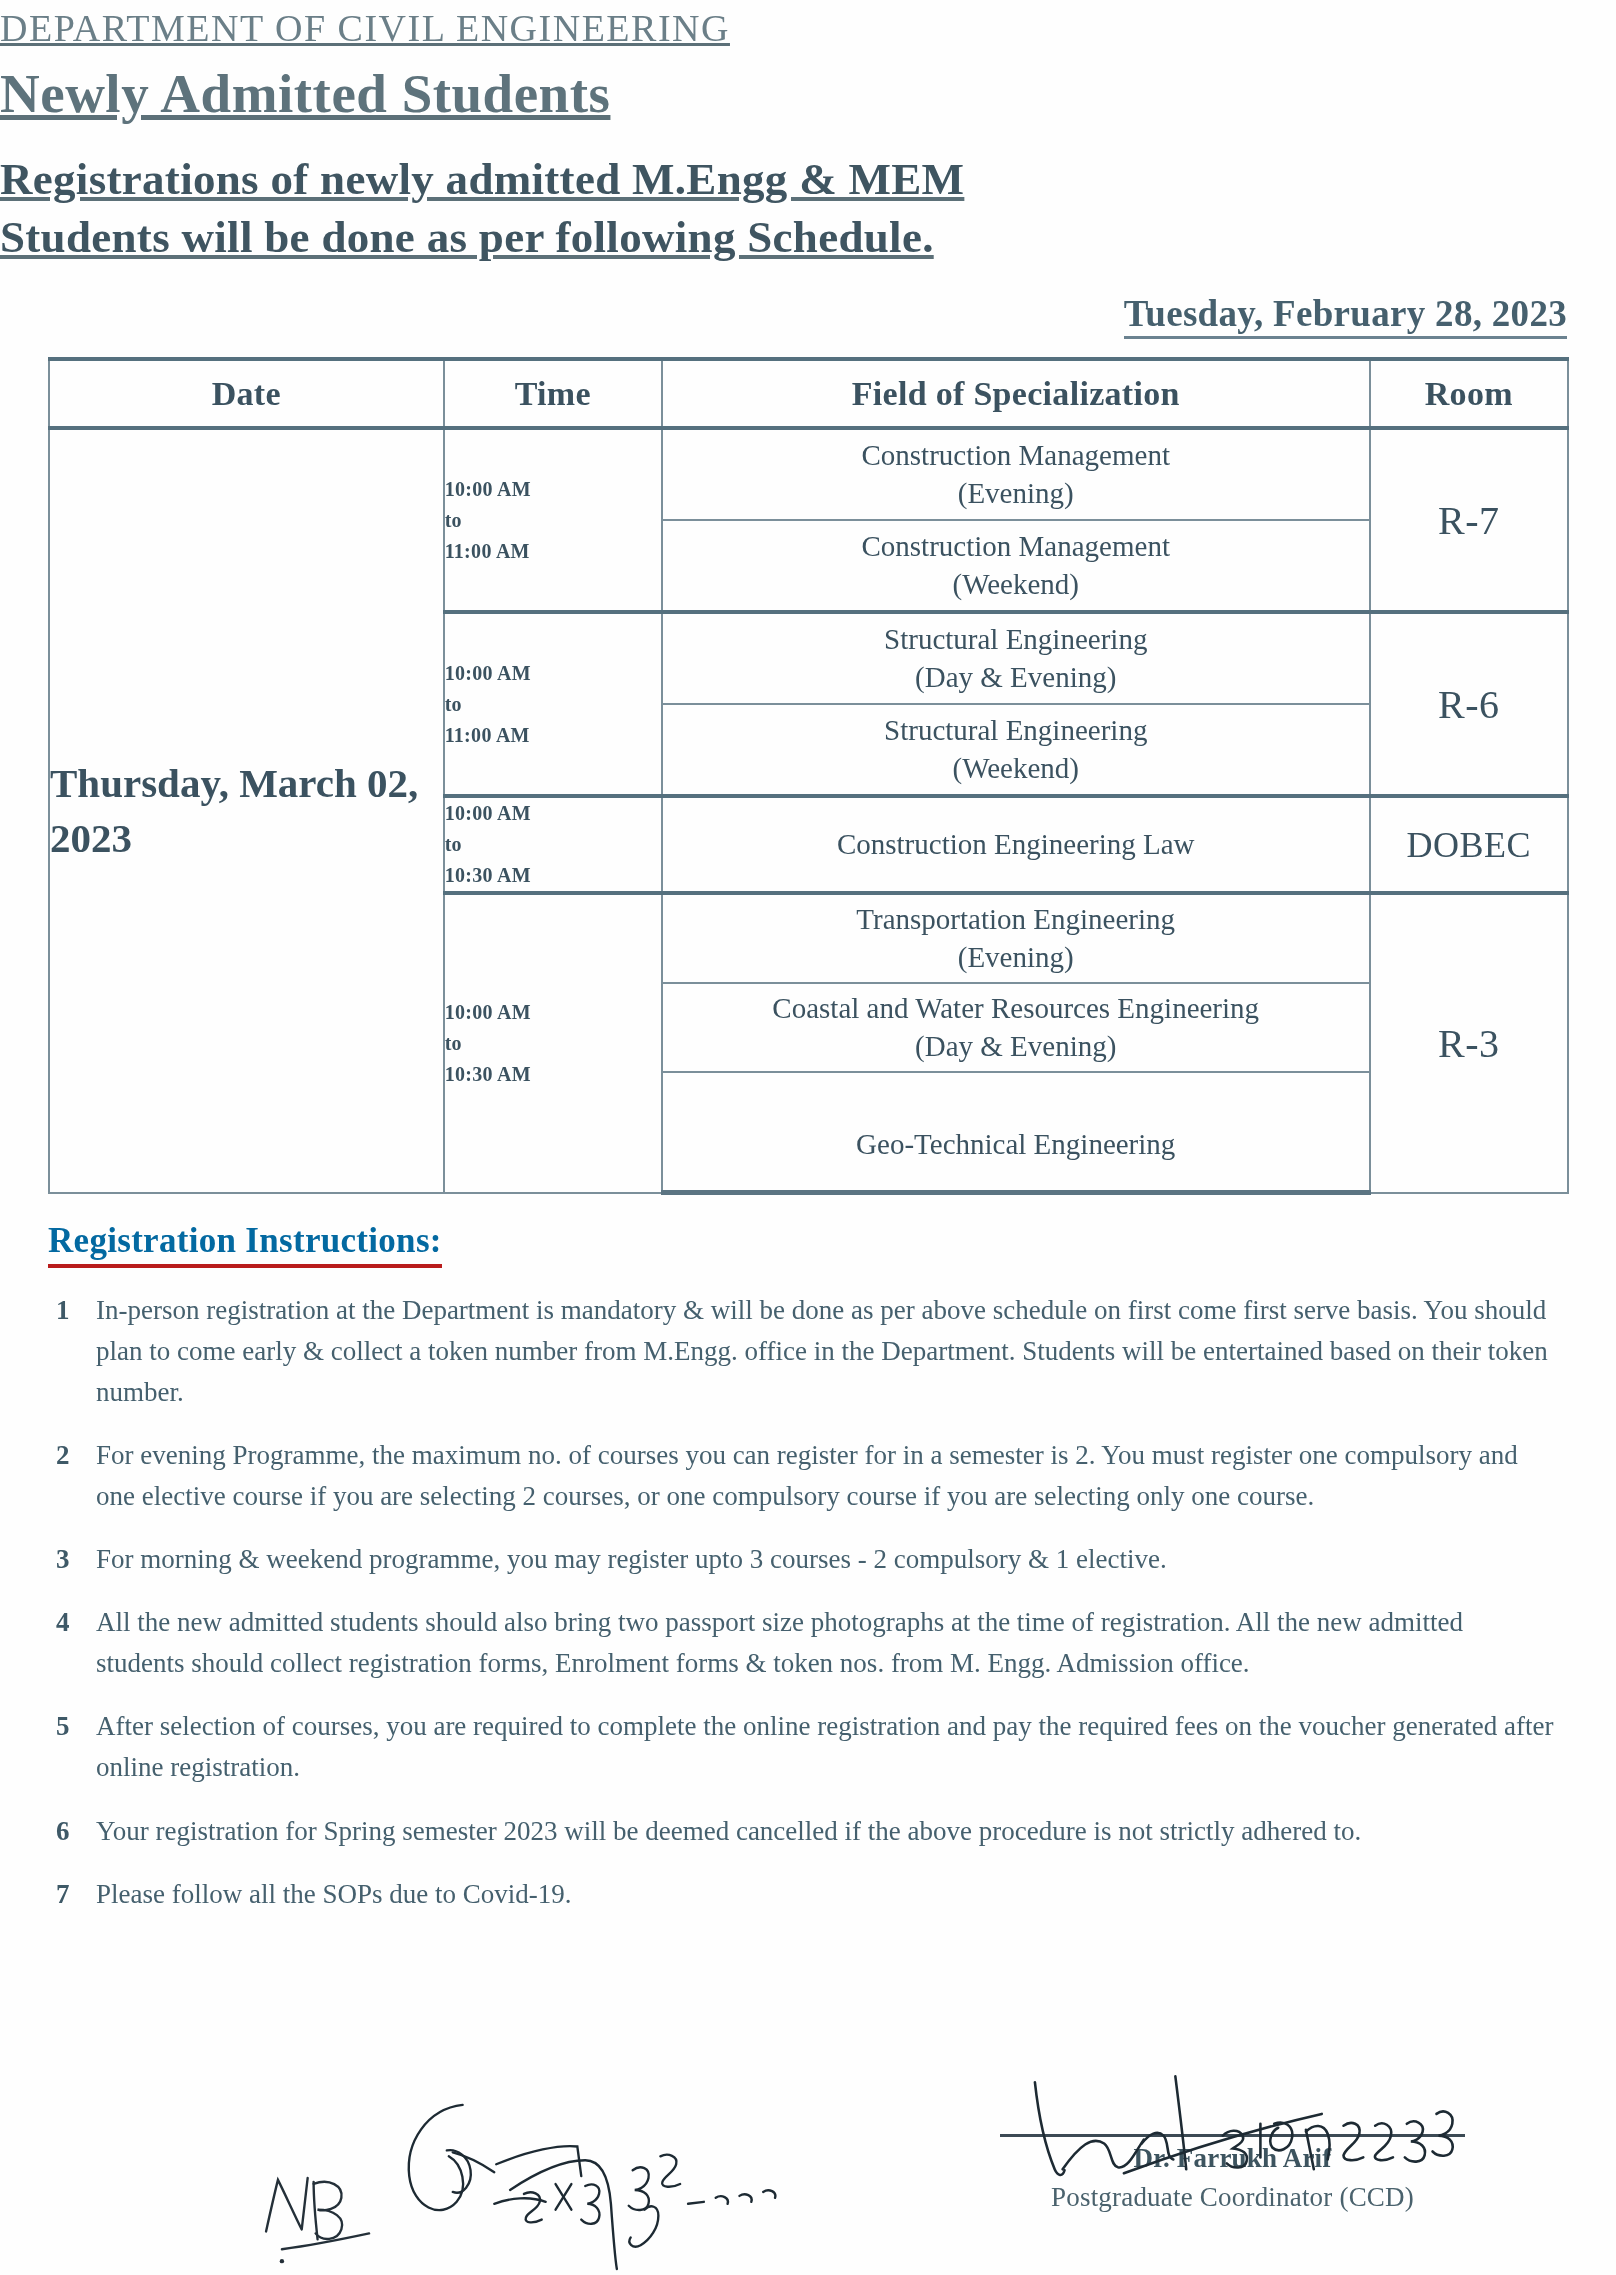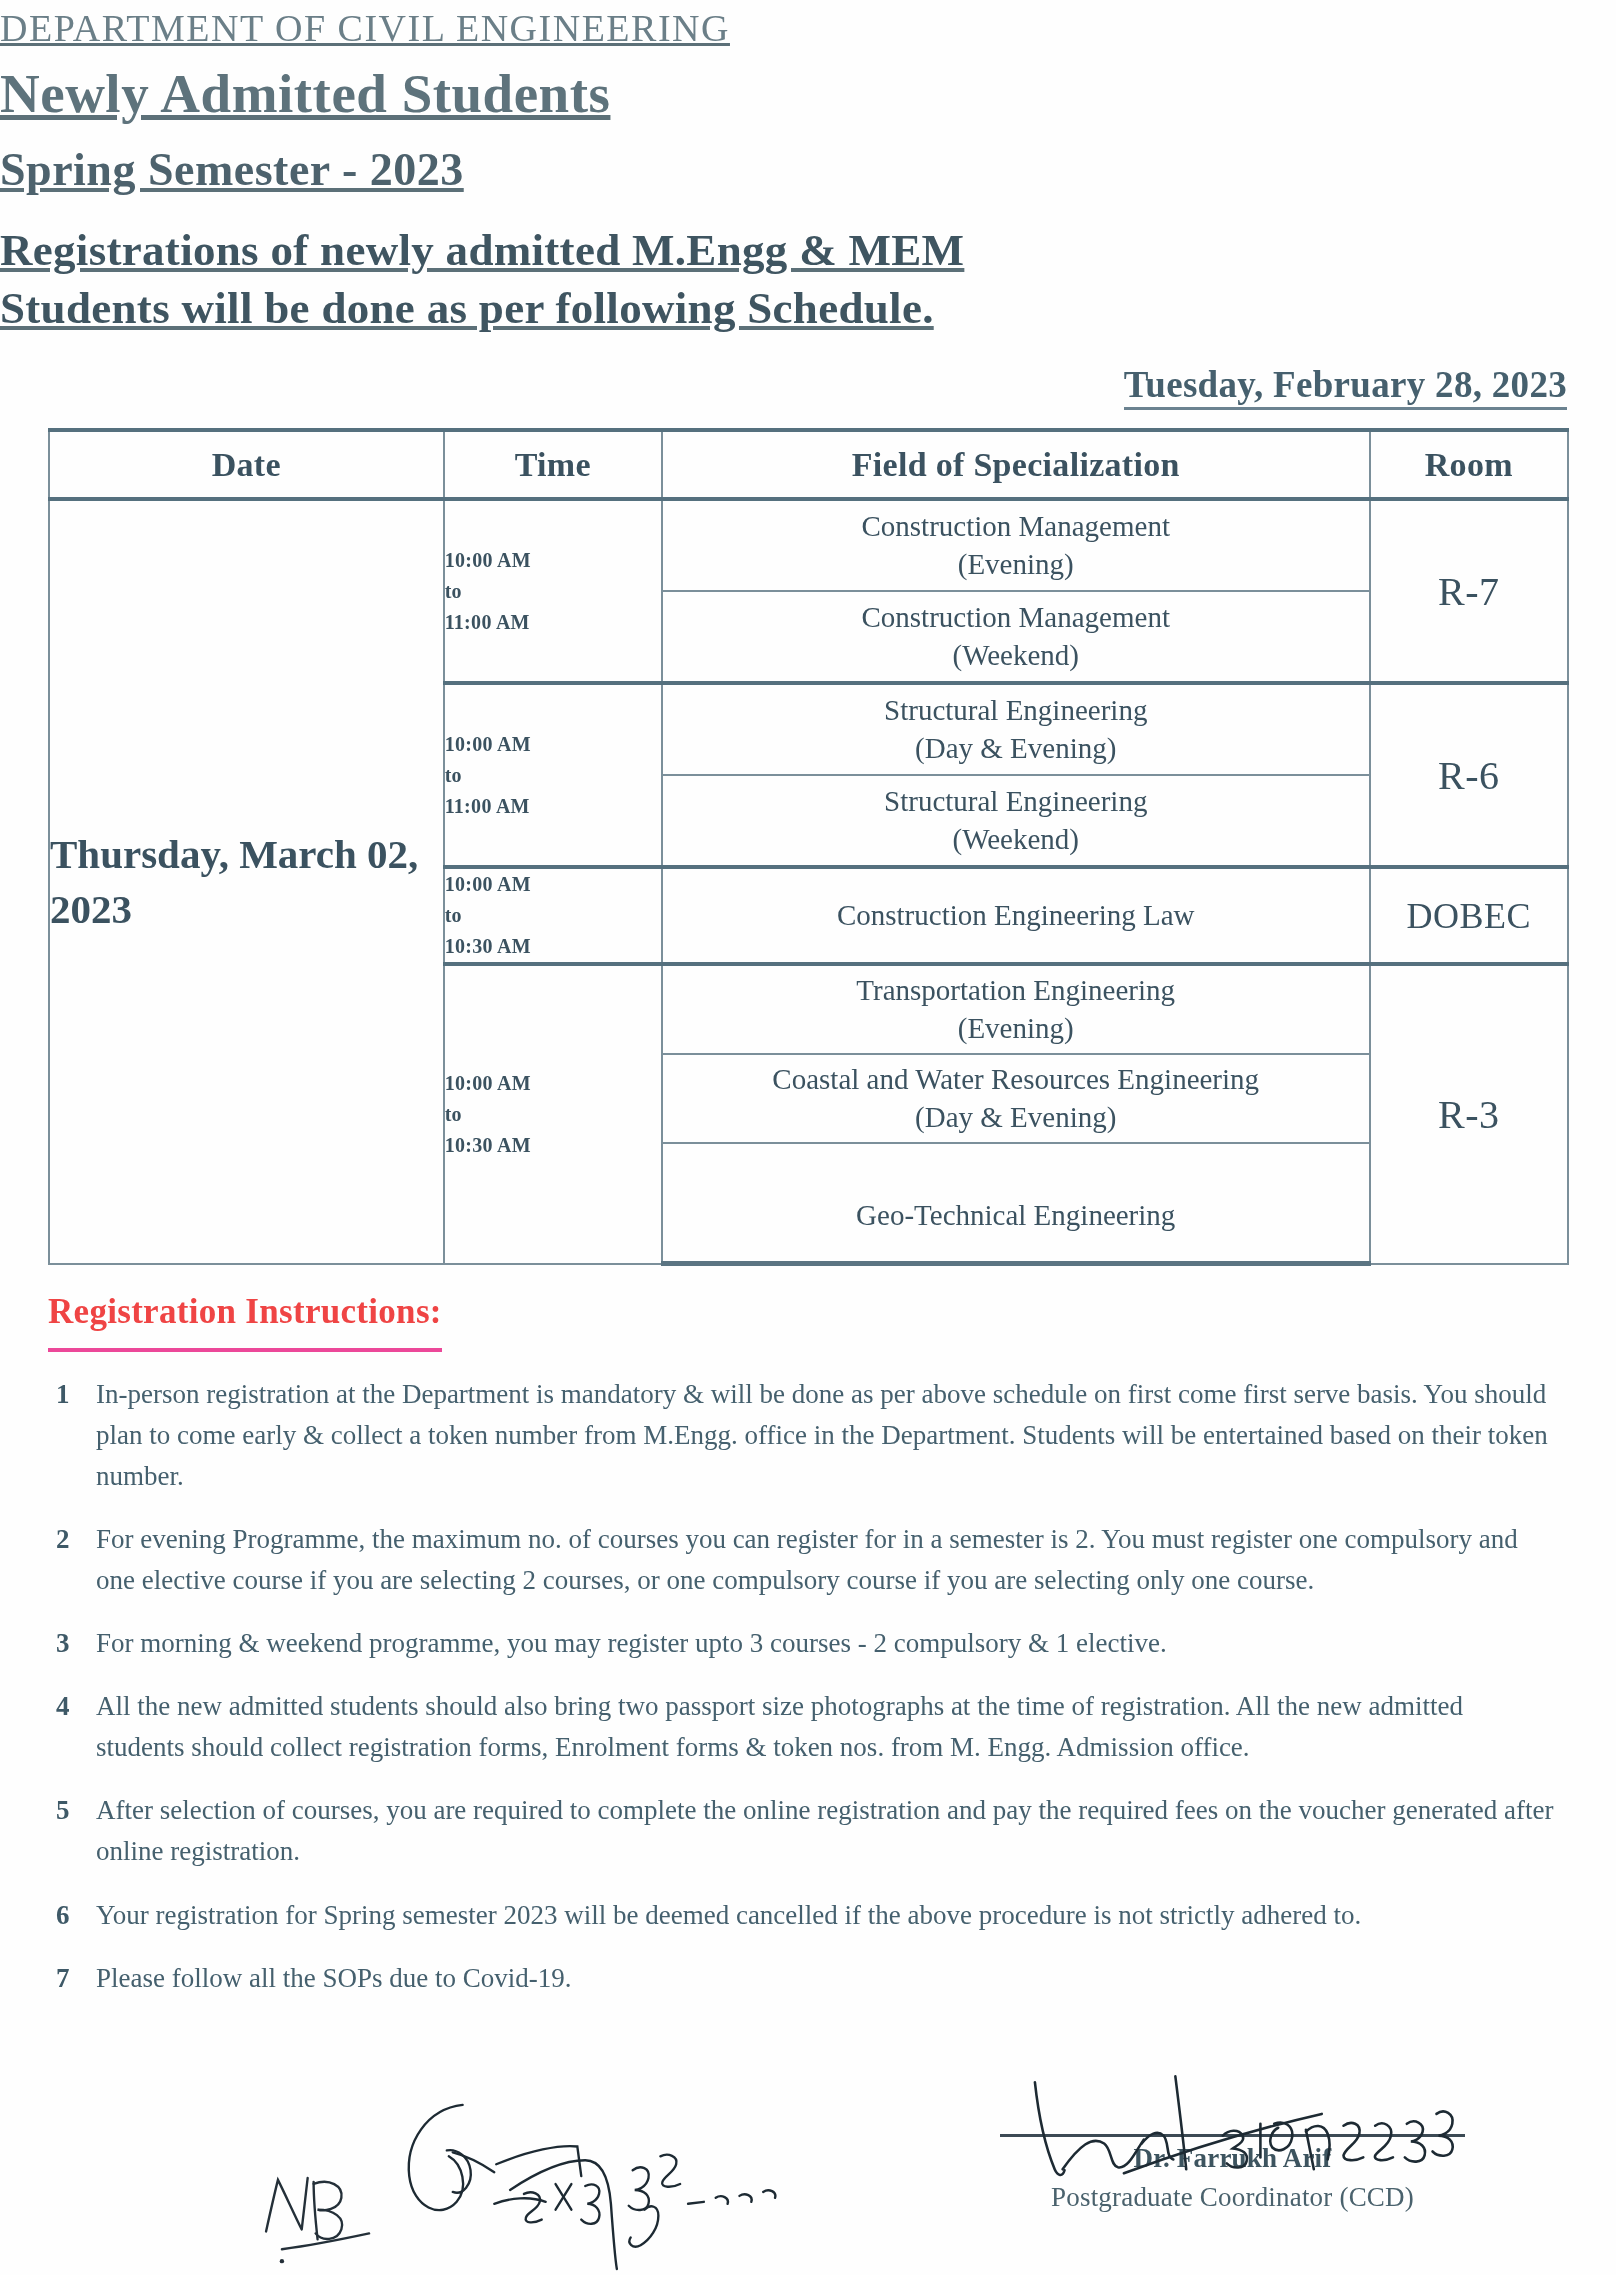--- a/index.html
+++ b/index.html
@@ -133,24 +133,24 @@
   td.cell-room.small { font-size: 36px; text-align: center; }
 
   .grp-top { border-top: 4px solid #55707e !important; }
   .tbl-bottom td { border-bottom: 5px solid #5b7482 !important; }
 
   
   .instr-head {
     margin: 26px 0 0 48px;
     font-size: 35px;
     font-weight: bold;
-    color: #ef4444;
+    color: #0369a1;
     display: inline-block;
-    border-bottom: 4px solid #ec4899;
-    padding-bottom: 16px;
+    border-bottom: 4px solid #b91c1c;
+    padding-bottom: 3px;
     letter-spacing: 0.3px;
   }
   ol.instr {
     list-style: none;
     margin: 22px 59px 0 48px;
     padding: 0;
   }
   ol.instr li {
     position: relative;
     padding-left: 48px;
@@ -202,21 +202,20 @@
   #ink-nb         { left: 252px;  top: 2168px; }
 </style>
 </head>
 <body>
 
 <div class="page">
 
   <div class="hdr">
     <div class="hdr-dept">DEPARTMENT OF CIVIL ENGINEERING</div>
     <div class="hdr-l1">Newly Admitted Students</div>
-    <div class="hdr-l2">Spring Semester - 2023</div>
     <div class="hdr-l3">
       <div>Registrations of newly admitted M.Engg &amp; MEM</div>
       <div>Students will be done as per following Schedule.</div>
     </div>
   </div>
 
   <div class="date-line">
     <span>Tuesday, February 28, 2023</span>
   </div>
 

